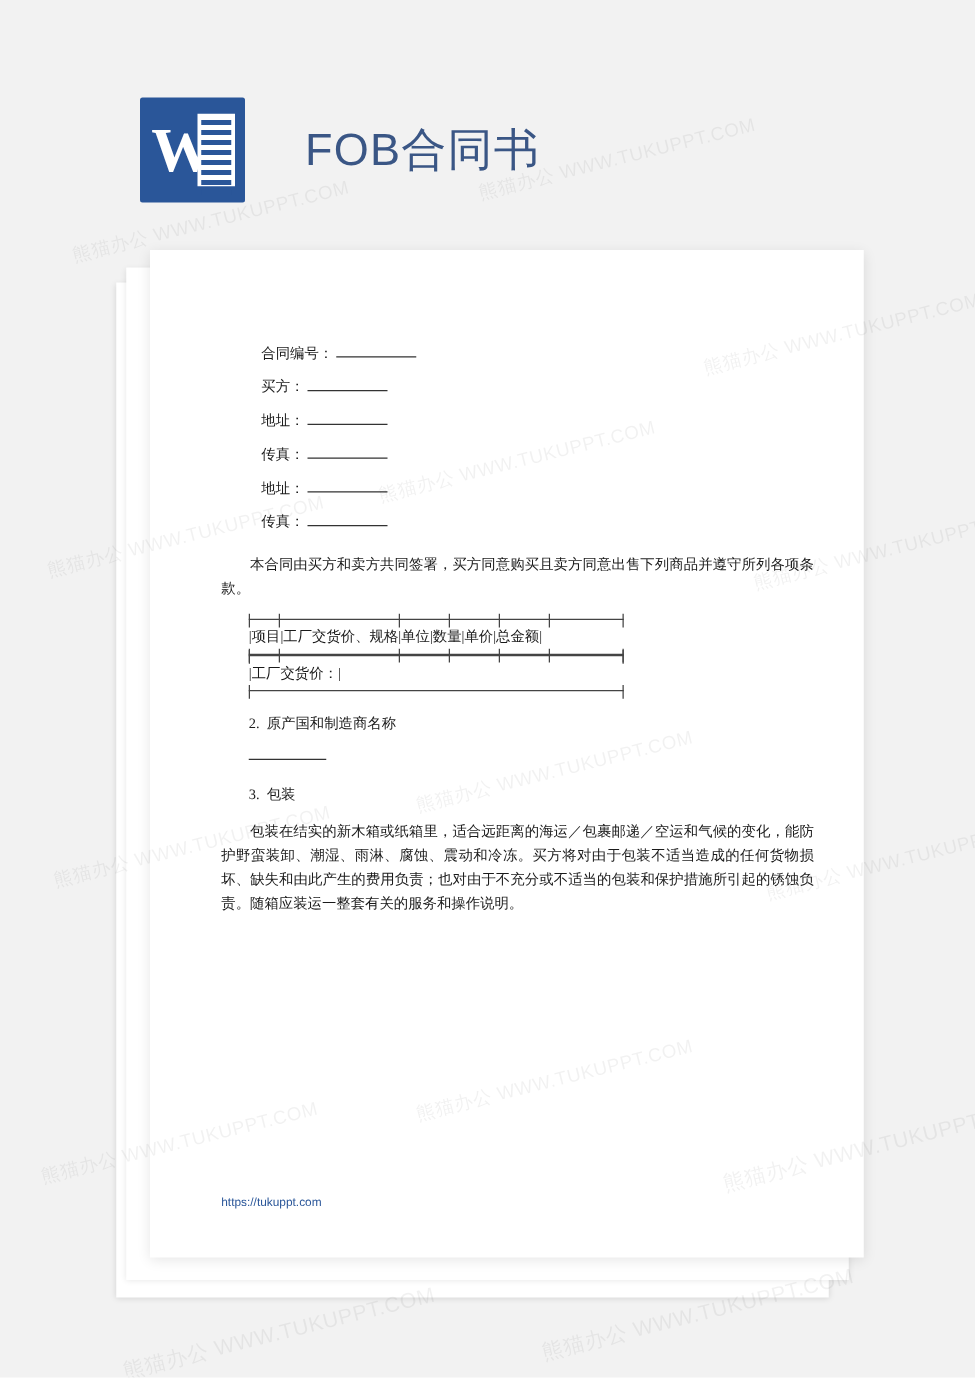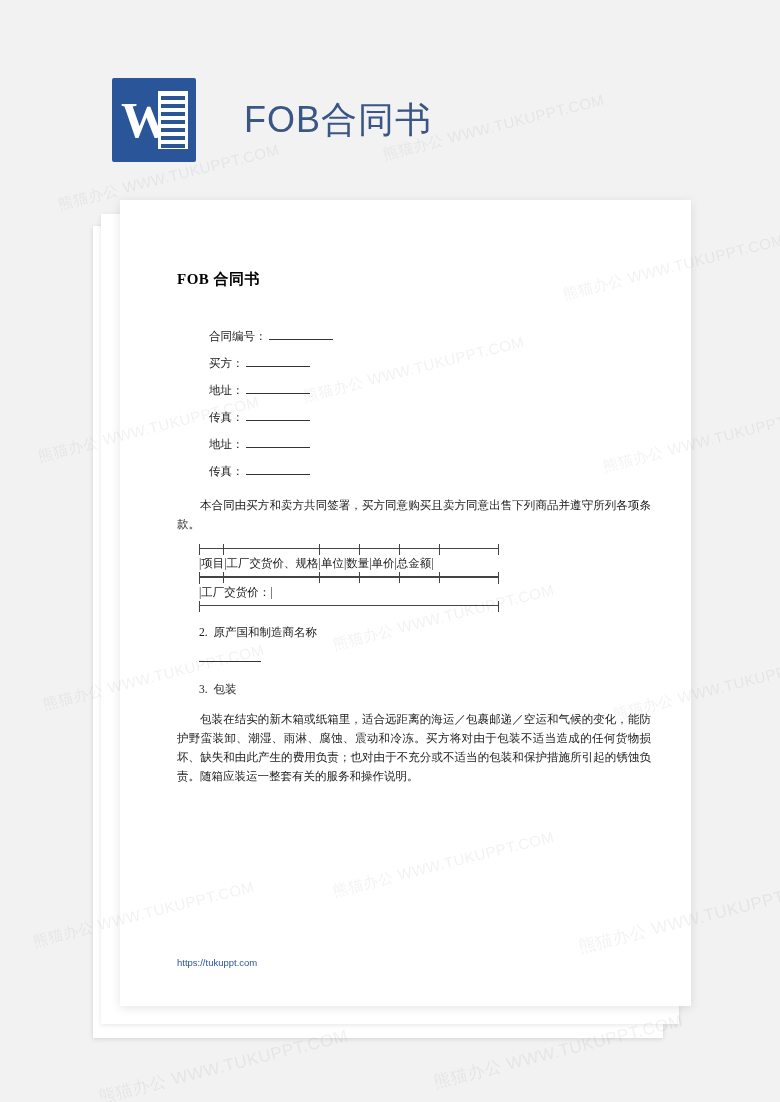--- a/index.html
+++ b/index.html
@@ -240,21 +240,20 @@
   <div class="header-title">FOB合同书</div>
 </div>
 
 <div class="paper-stack">
   <div class="sheet-back2"></div>
   <div class="sheet-back1"></div>
 
   <div class="sheet-front">
     <div class="doc-body">
 
-      <div class="doc-title">FOB 合同书</div>
 
       <div class="field-list">
         <div class="field-row"><span>合同编号：</span><span class="blank"></span></div>
         <div class="field-row"><span>买方：</span><span class="blank"></span></div>
         <div class="field-row"><span>地址：</span><span class="blank"></span></div>
         <div class="field-row"><span>传真：</span><span class="blank"></span></div>
         <div class="field-row"><span>地址：</span><span class="blank"></span></div>
         <div class="field-row"><span>传真：</span><span class="blank"></span></div>
       </div>
 

